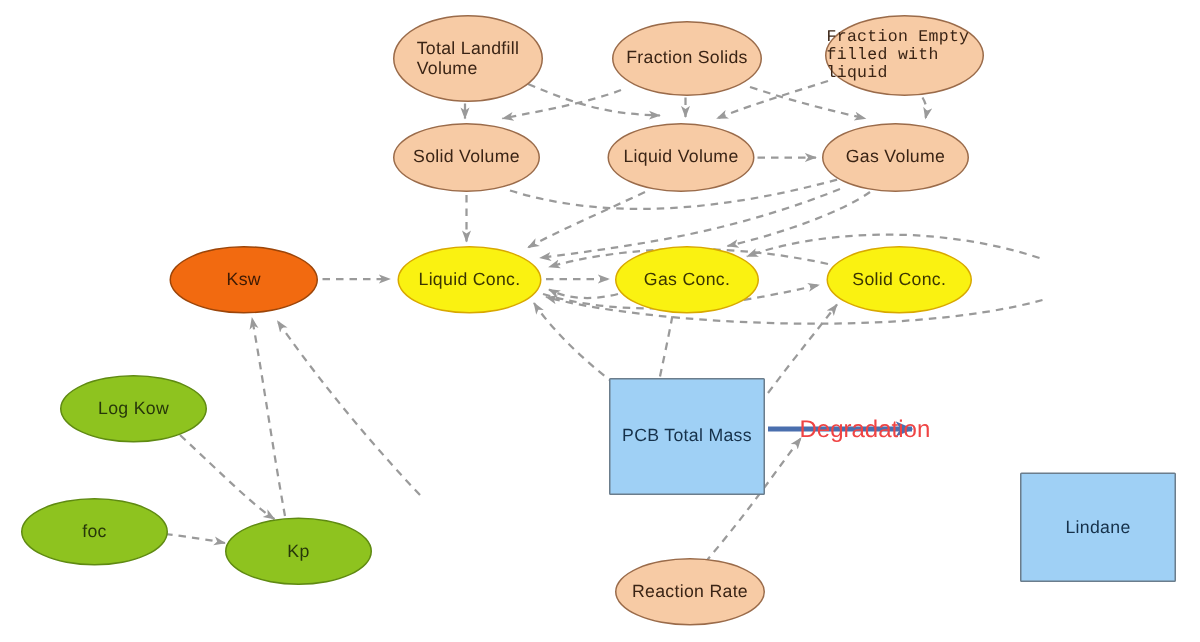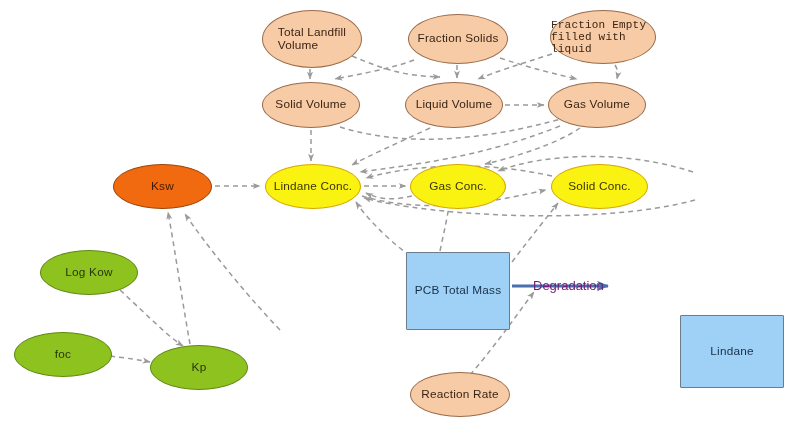--- a/index.html
+++ b/index.html
@@ -64,22 +64,22 @@
   .bluebox {
     background: #9fd0f5;
     border: 1.6px solid #6b7d8c;
     color: #16314a;
     border-radius: 1px;
   }
   .fs12 { font-size: 11.8px; }
   .fs11 { font-size: 11px; }
   .degradation-label {
     position: absolute;
-    font-size: 13px;
-    color: #701a75;
+    font-size: 16px;
+    color: #ef4444;
     white-space: nowrap;
   }
 </style>
 </head>
 <body>
 
 <div id="canvas">
 
   <svg id="edge-layer" viewBox="0 0 800 428" xmlns="http://www.w3.org/2000/svg">
     <defs>
@@ -142,21 +142,21 @@
 filled with liquid</div>
 
   <div class="node ellipse peach fs12" style="left:262px;top:82px;width:98px;height:46px;">Solid Volume</div>
 
   <div class="node ellipse peach fs12" style="left:405px;top:82px;width:98px;height:46px;">Liquid Volume</div>
 
   <div class="node ellipse peach fs12" style="left:548px;top:82px;width:98px;height:46px;">Gas Volume</div>
 
   <div class="node ellipse orange fs12" style="left:113px;top:164px;width:99px;height:45px;">Ksw</div>
 
-  <div class="node ellipse yellow fs12" style="left:265px;top:164px;width:96px;height:45px;">Lindane Conc.</div>
+  <div class="node ellipse yellow fs12" style="left:265px;top:164px;width:96px;height:45px;">Liquid Conc.</div>
 
   <div class="node ellipse yellow fs12" style="left:410px;top:164px;width:96px;height:45px;">Gas Conc.</div>
 
   <div class="node ellipse yellow fs12" style="left:551px;top:164px;width:97px;height:45px;">Solid Conc.</div>
 
 
   <div class="node ellipse green fs12" style="left:40px;top:250px;width:98px;height:45px;">Log Kow</div>
 
   <div class="node ellipse green fs12" style="left:14px;top:332px;width:98px;height:45px;">foc</div>
 

